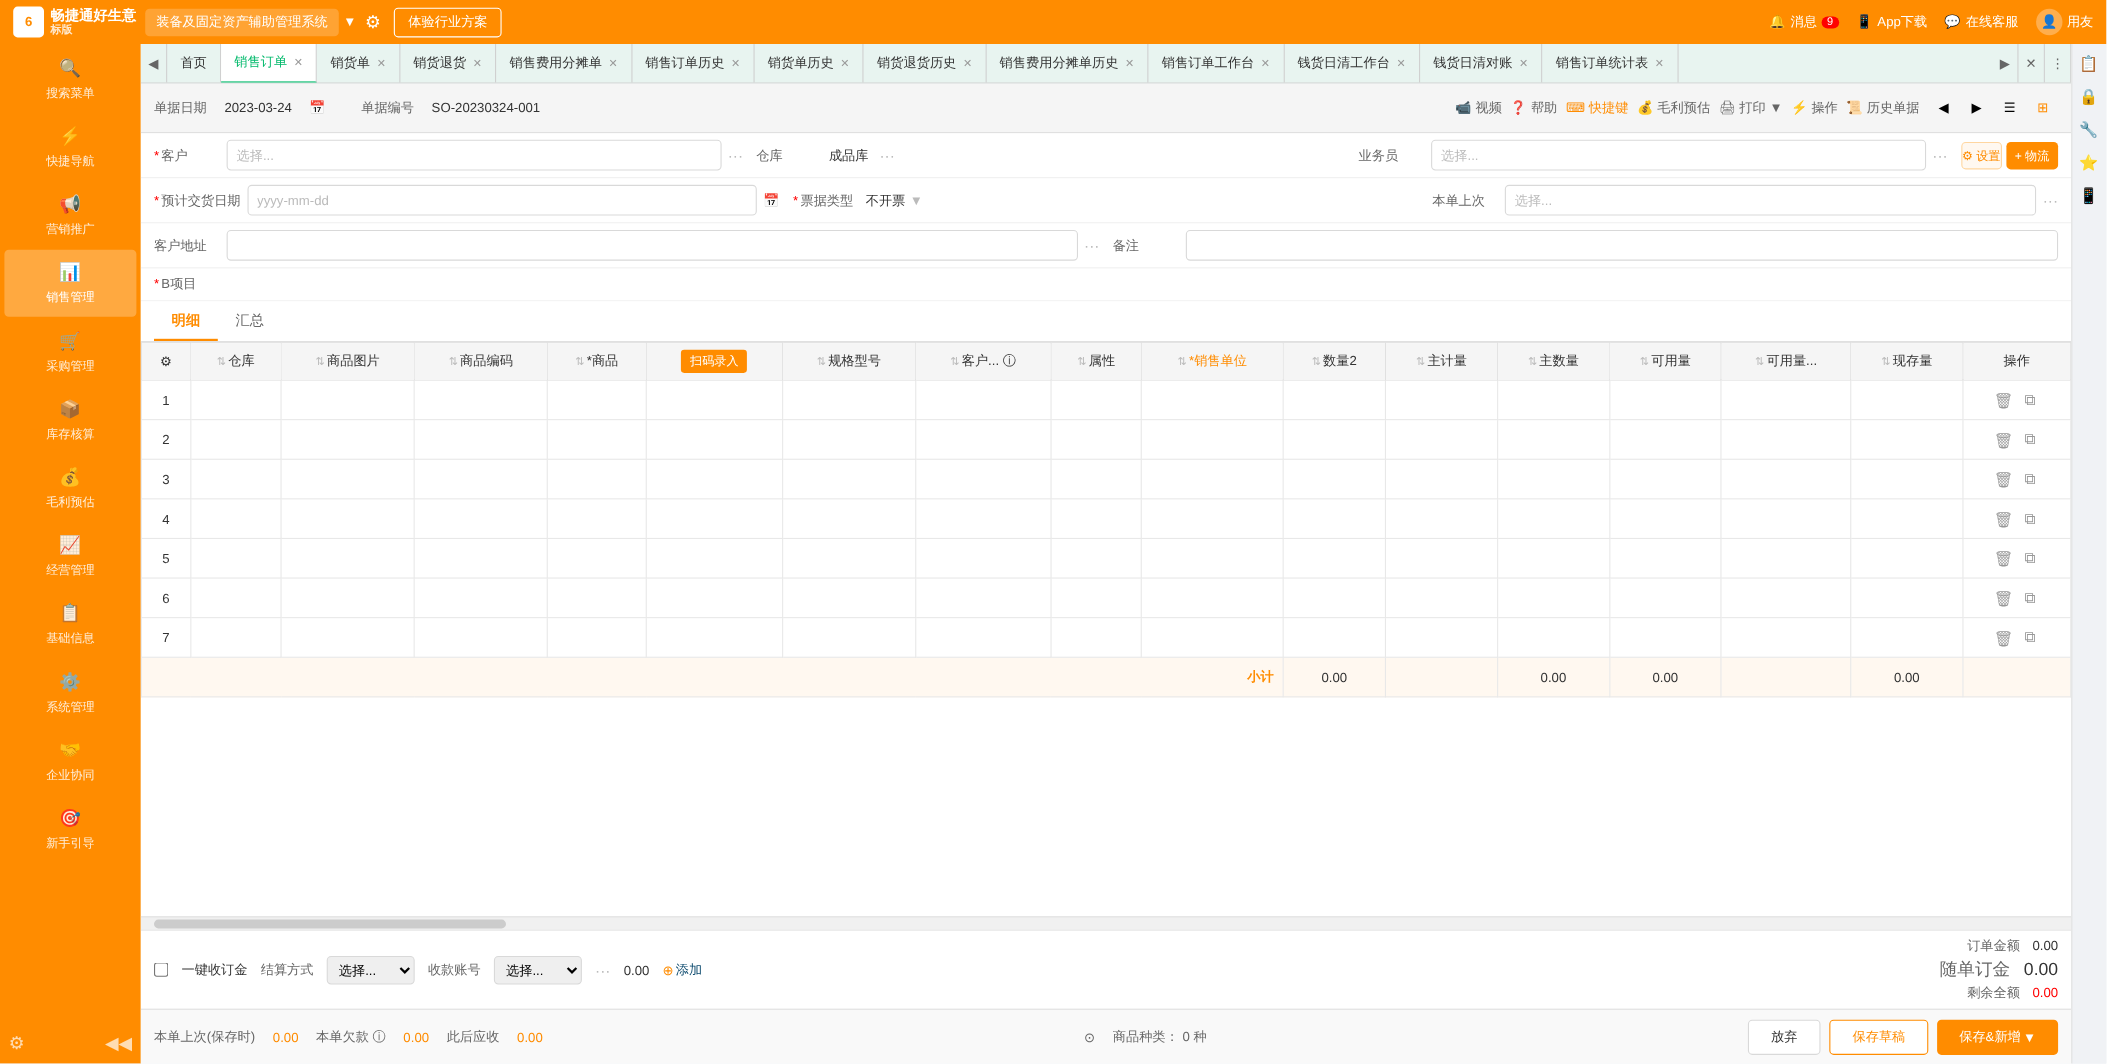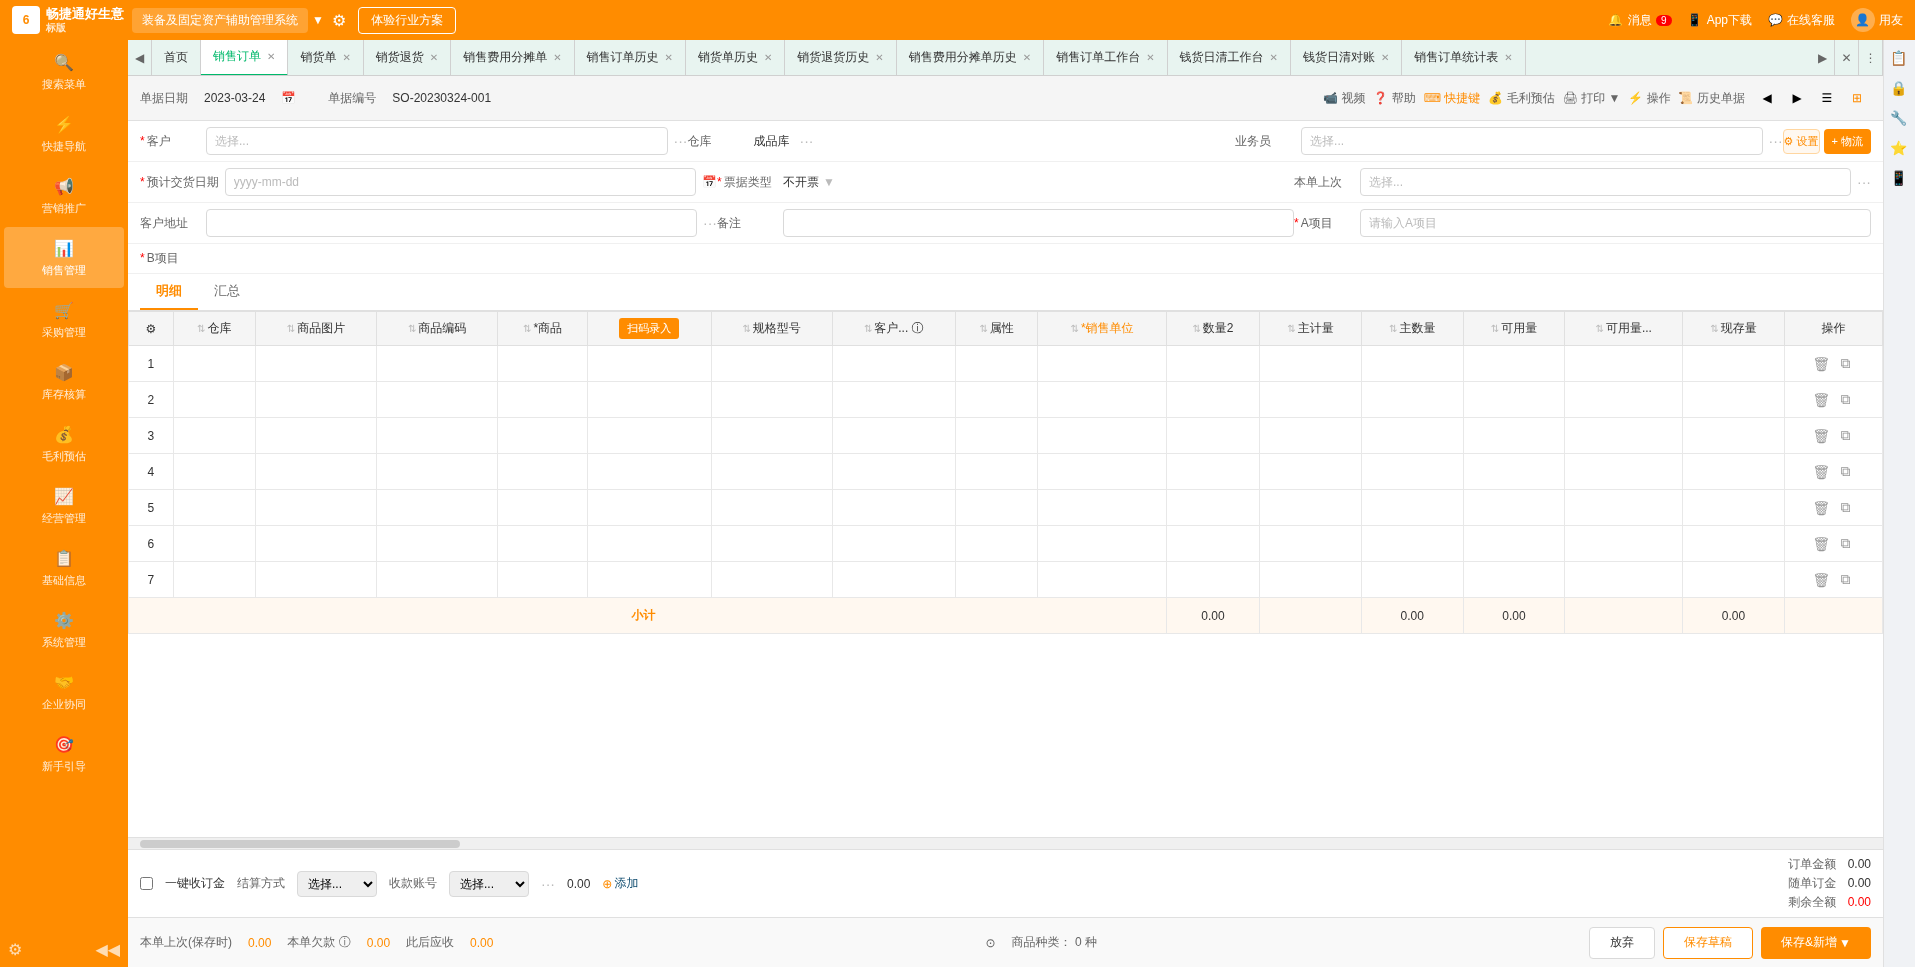--- a/index.html
+++ b/index.html
@@ -37,21 +37,21 @@
     .form-header { padding: 8px 12px; background: #f5f5f5; border-bottom: 1px solid #e0e0e0; display: flex; align-items: center; gap: 16px; }
     .form-header-label { color: #666; }
     .form-header-value { color: #333; font-weight: 500; }
     .form-header-actions { margin-left: auto; display: flex; align-items: center; gap: 8px; }
     .form-header-action { color: #666; cursor: pointer; font-size: 12px; display: flex; align-items: center; gap: 2px; }
     .form-header-action.orange { color: #ff8c00; }
     .icon-btn { width: 28px; height: 28px; display: flex; align-items: center; justify-content: center; cursor: pointer; }
     .header-right-icons { display: flex; gap: 2px; }
 
     
-    .form-row { display: flex; align-items: center; padding: 6px 12px; border-bottom: 1px solid #f0f0f0; }
+    .form-row { display: flex; align-items: center; padding: 6px 12px; border-bottom: 1px solid #f0f0f0; gap: 12px; }
     .form-field { display: flex; align-items: center; gap: 6px; flex: 1; }
     .form-label { color: #666; white-space: nowrap; min-width: 60px; }
     .form-label.required::before { content: '*'; color: #f00; margin-right: 2px; }
     .form-input { flex: 1; height: 28px; border: 1px solid #d9d9d9; border-radius: 4px; padding: 0 8px; font-size: 12px; color: #333; background: #fff; }
     .form-input::placeholder { color: #bbb; }
     .form-dots { color: #bbb; cursor: pointer; font-size: 14px; }
     .form-calendar { color: #bbb; cursor: pointer; }
 
     
     .inner-tabs { display: flex; border-bottom: 1px solid #e0e0e0; padding: 0 12px; background: #fff; }
@@ -330,24 +330,20 @@
       <div class="form-row">
         <div class="form-field">
           <span class="form-label">客户地址</span>
           <input class="form-input" type="text" placeholder="" style="">
           <span class="form-dots">···</span>
         </div>
         <div class="form-field">
           <span class="form-label">备注</span>
           <input class="form-input" type="text" placeholder="" style="flex: 2 1 0%;">
         </div>
-        <div class="form-field">
-          <span class="form-label required">A项目</span>
-          <input class="form-input" type="text" placeholder="请输入A项目" style="">
-        </div>
       </div>
 
       <div class="form-row">
         <div class="form-field">
           <span class="form-label required">B项目</span>
         </div>
       </div>
 
       <div class="inner-tabs">
         <div class="inner-tab active">明细</div>
@@ -584,21 +580,21 @@
     <td>
       <div class="table-action">
         <span class="action-icon">🗑</span>
         <span class="action-icon">⧉</span>
       </div>
     </td>
   </tr>
             </tbody>
           <tfoot>
             <tr class="summary-row">
-              <td colspan="10" style="text-align:center;padding-left:0;">
+              <td colspan="10" style="text-align:right;padding-left:0;">
                 <span class="summary-label">小计</span>
               </td>
               <td class="summary-value">0.00</td>
               <td></td>
               <td class="summary-value">0.00</td>
               <td class="summary-value">0.00</td>
               <td></td>
               <td class="summary-value">0.00</td>
               <td></td>
             </tr>
@@ -627,21 +623,21 @@
           <span style="color:#ff8c00;">⊕</span>
           <span style="color:#0c4a6e;">添加</span>
         </div>
         <div style="margin-left:auto;text-align:right;">
           <div style="display:flex;gap:30px;justify-content:flex-end;font-size:12px;">
             <div>
               <span style="color:#666;">订单金额</span>
               <span style="color:#333;font-weight:500;margin-left:8px;">0.00</span>
             </div>
           </div>
-          <div style="display:flex;gap:30px;font-size:12px;margin-top:2px;">
+          <div style="display:flex;gap:30px;font-size:16px;margin-top:2px;">
             <div>
               <span style="color:#666;">随单订金</span>
               <span style="color:#333;font-weight:500;margin-left:8px;">0.00</span>
             </div>
           </div>
           <div style="display:flex;gap:30px;justify-content:flex-end;font-size:12px;margin-top:2px;">
             <div>
               <span style="color:#666;">剩余全额</span>
               <span style="color:#f00;font-weight:500;margin-left:8px;">0.00</span>
             </div>

